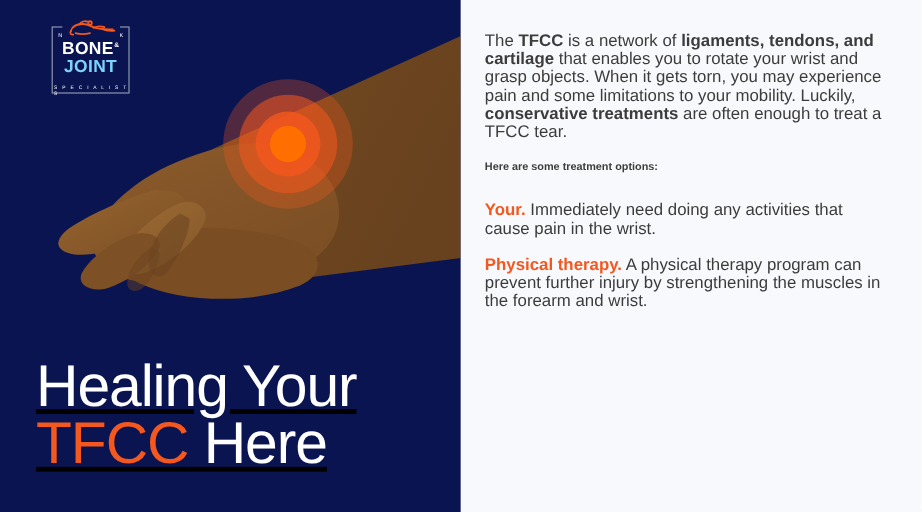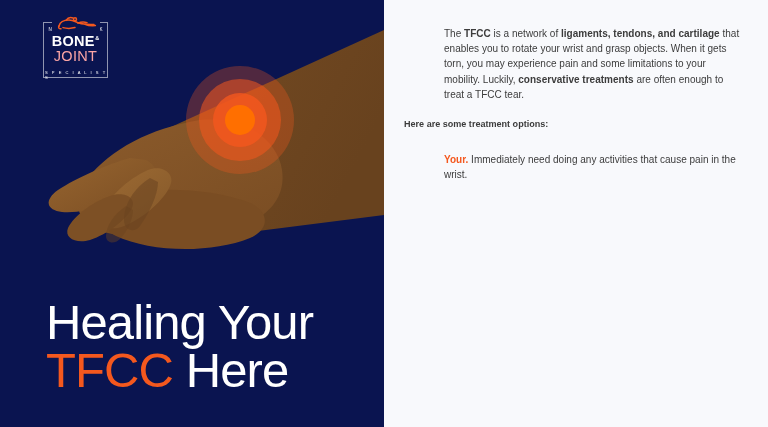--- a/index.html
+++ b/index.html
@@ -71,64 +71,64 @@
   }
   .logo-amp {
     font-size:5.5px;
     font-weight:700;
     color:#ffffff;
     margin-top:1px;
     margin-left:0.5px;
   }
   .logo-joint {
     font-size:14.5px;
-    font-weight:400;
-    color:#fca5a5;
+    font-weight:700;
+    color:#7dd3fc;
     letter-spacing:0.3px;
     line-height:1.02;
   }
   .logo-specialists {
     font-size:4.1px;
     letter-spacing:1.5px;
     color:#ffffff;
     margin-top:6px;
     margin-left:1px;
   }
 
   
   .headline {
     position:absolute;
-    left:46px;
+    left:30px;
     bottom:33px;
     z-index:6;
     line-height:0.98;
+    text-decoration:underline;
   }
   .headline-line {
     font-size:49px;
     font-weight:300;
     letter-spacing:-0.9px;
     white-space:nowrap;
   }
   .hl-white { color:#ffffff; }
   .hl-orange { color:#f4581e; }
 
   
   .right-panel {
     position:relative;
     width:384px; height:427px;
     background:#f8f9fc;
     padding:26px 26px 0 20px;
     flex:0 0 384px;
   }
   .body-text {
-    font-size:10px;
+    font-size:14px;
     line-height:15.2px;
     color:#3c3c3c;
     letter-spacing:0.01px;
-    margin-left:40px;
   }
   .body-text b { font-weight:700; color:#3c3c3c; }
   .para-lead { margin-bottom:15px; }
   .subhead {
     font-size:9.05px;
     line-height:15.2px;
     font-weight:700;
     color:#3c3c3c;
     margin-bottom:20px;
   }
@@ -232,16 +232,17 @@
   <div class="right-panel">
 
     <p class="body-text para-lead"><span>The </span><b>TFCC</b><span> is a network of </span><b>ligaments, tendons, and cartilage</b><span> that enables you to rotate your wrist and grasp objects. When it gets torn, you may experience pain and some limitations to your mobility. Luckily, </span><b>conservative treatments</b><span> are often enough to treat a TFCC tear.</span></p>
 
     <p class="subhead">Here are some treatment options:</p>
 
     <p class="body-text tx-item"><span class="tx-label">Your.</span><span> Immediately need doing any activities that cause pain in the wrist.</span></p>
 
 
 
+    <p class="body-text tx-item"><span class="tx-label">Physical therapy.</span><span> A physical therapy program can prevent further injury by strengthening the muscles in the forearm and wrist.</span></p>
 
   </div>
 
 </div>
 
 </body></html>

